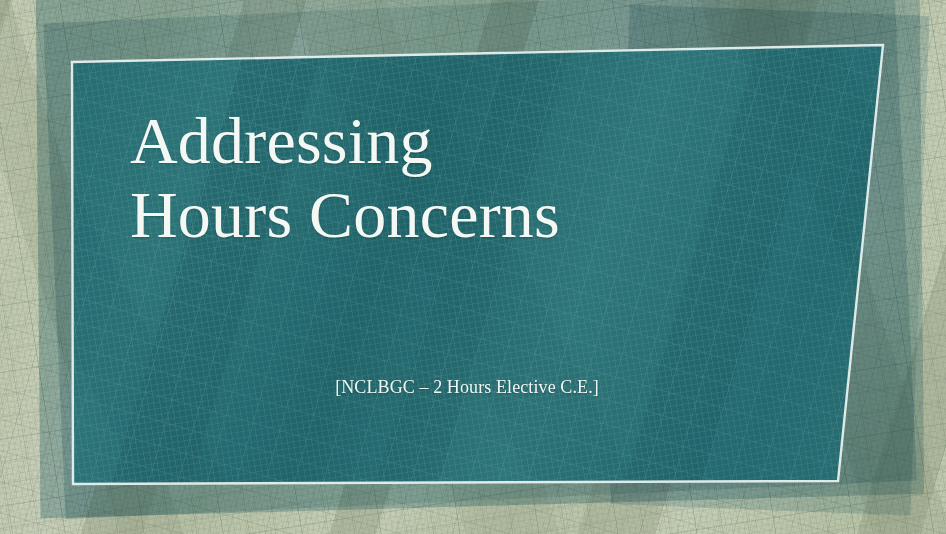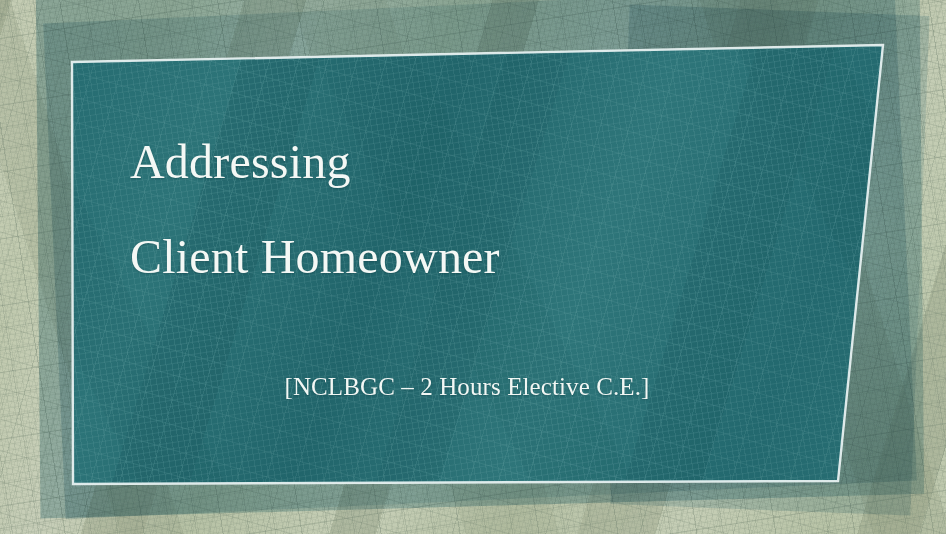--- a/index.html
+++ b/index.html
@@ -205,36 +205,35 @@
 
   
   .title-block {
     position: absolute;
     left: 130px;
     top: 104px;
     width: 640px;
   }
   .title-line {
     color: #f4f8f5;
-    font-size: 48px;
+    font-size: 66px;
     line-height: 74px;
     font-weight: 400;
     letter-spacing: .2px;
     white-space: nowrap;
     text-shadow: 0 1px 2px rgba(10,50,54,0.35);
-    margin-top: 21px;
   }
   .subtitle {
     position: absolute;
     left: 72px;
     top: 372px;
     width: 790px;
     text-align: center;
     color: #f2f7f4;
-    font-size: 25px;
+    font-size: 18px;
     line-height: 30px;
     font-weight: 400;
     letter-spacing: .1px;
     white-space: nowrap;
     text-shadow: 0 1px 2px rgba(10,50,54,0.35);
   }
 </style>
 </head>
 <body>
 
@@ -259,18 +258,18 @@
       <div class="t-fine"></div>
       <div class="t-med"></div>
     </div>
     <svg class="panel-border" width="946" height="534" viewBox="0 0 946 534">
       <polygon points="72,62 883,45 838,481 73,484"></polygon>
     </svg>
   </div>
 
   <div class="title-block">
     <div class="title-line">Addressing</div>
-    <div class="title-line">Client Homeowner</div>
+    <div class="title-line">Hours Concerns</div>
   </div>
 
   <div class="subtitle">[NCLBGC – 2 Hours Elective C.E.]</div>
 
 </div>
 
 </body></html>

